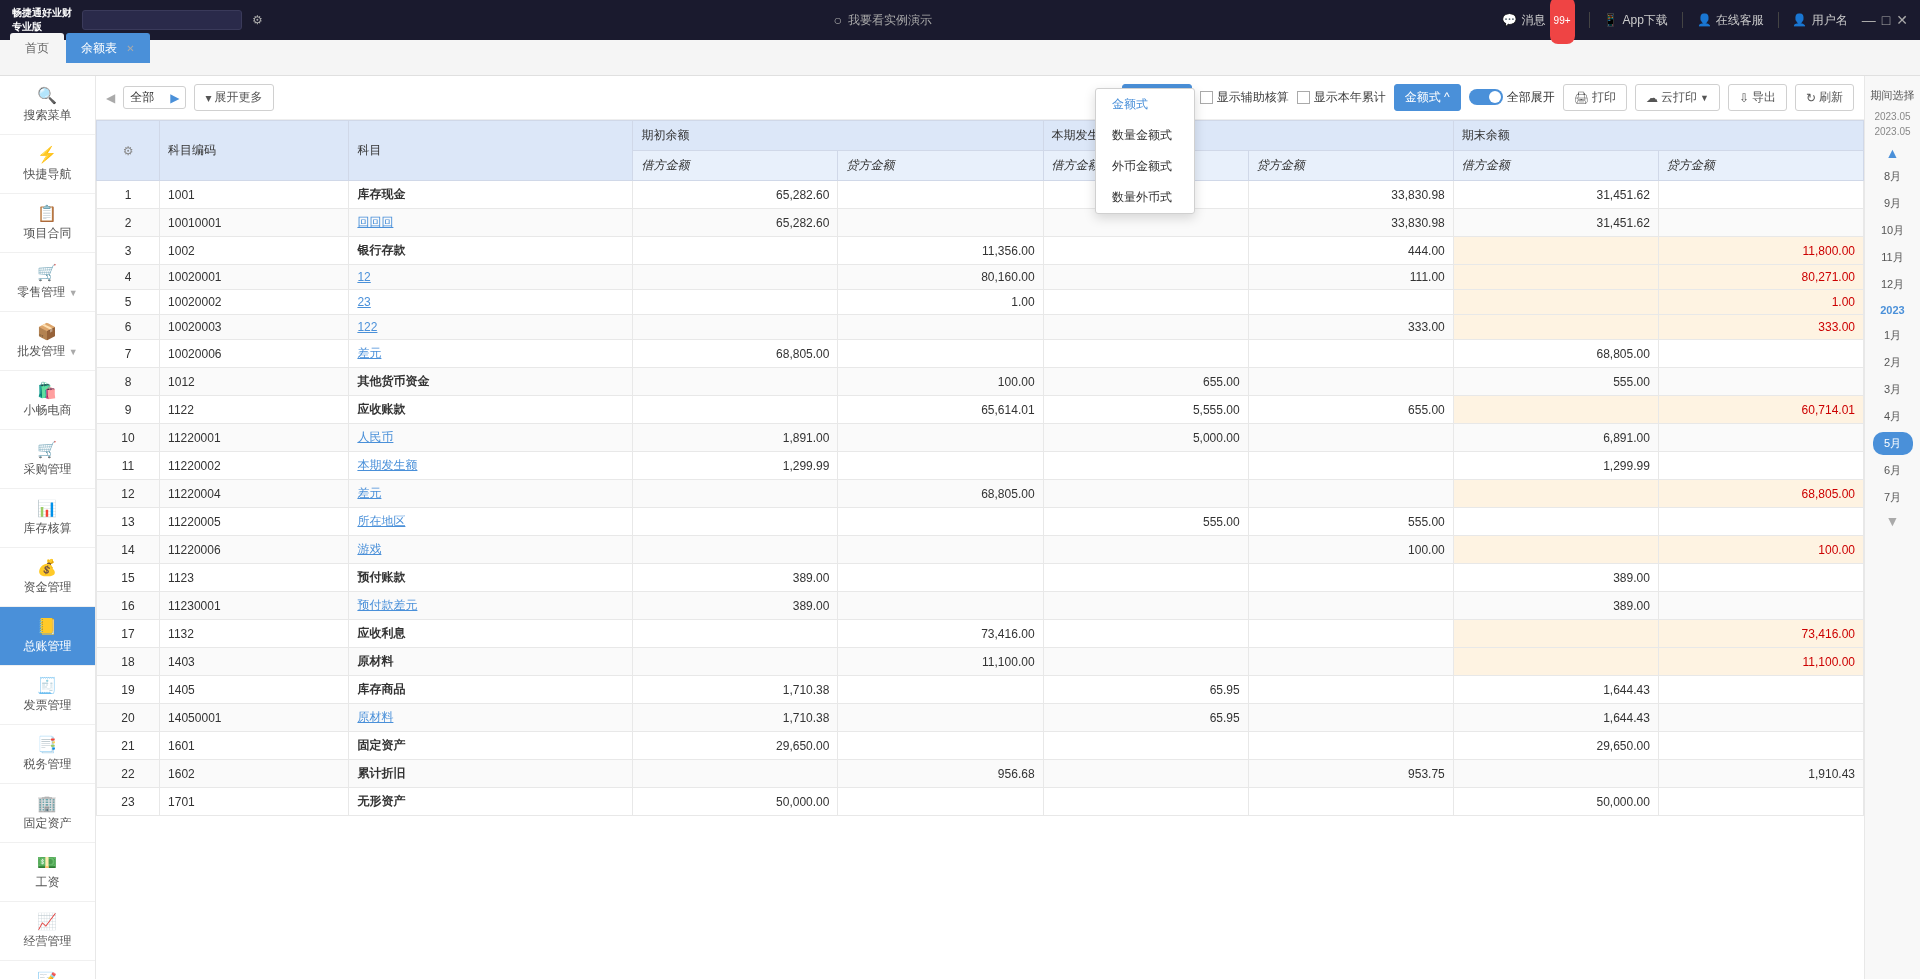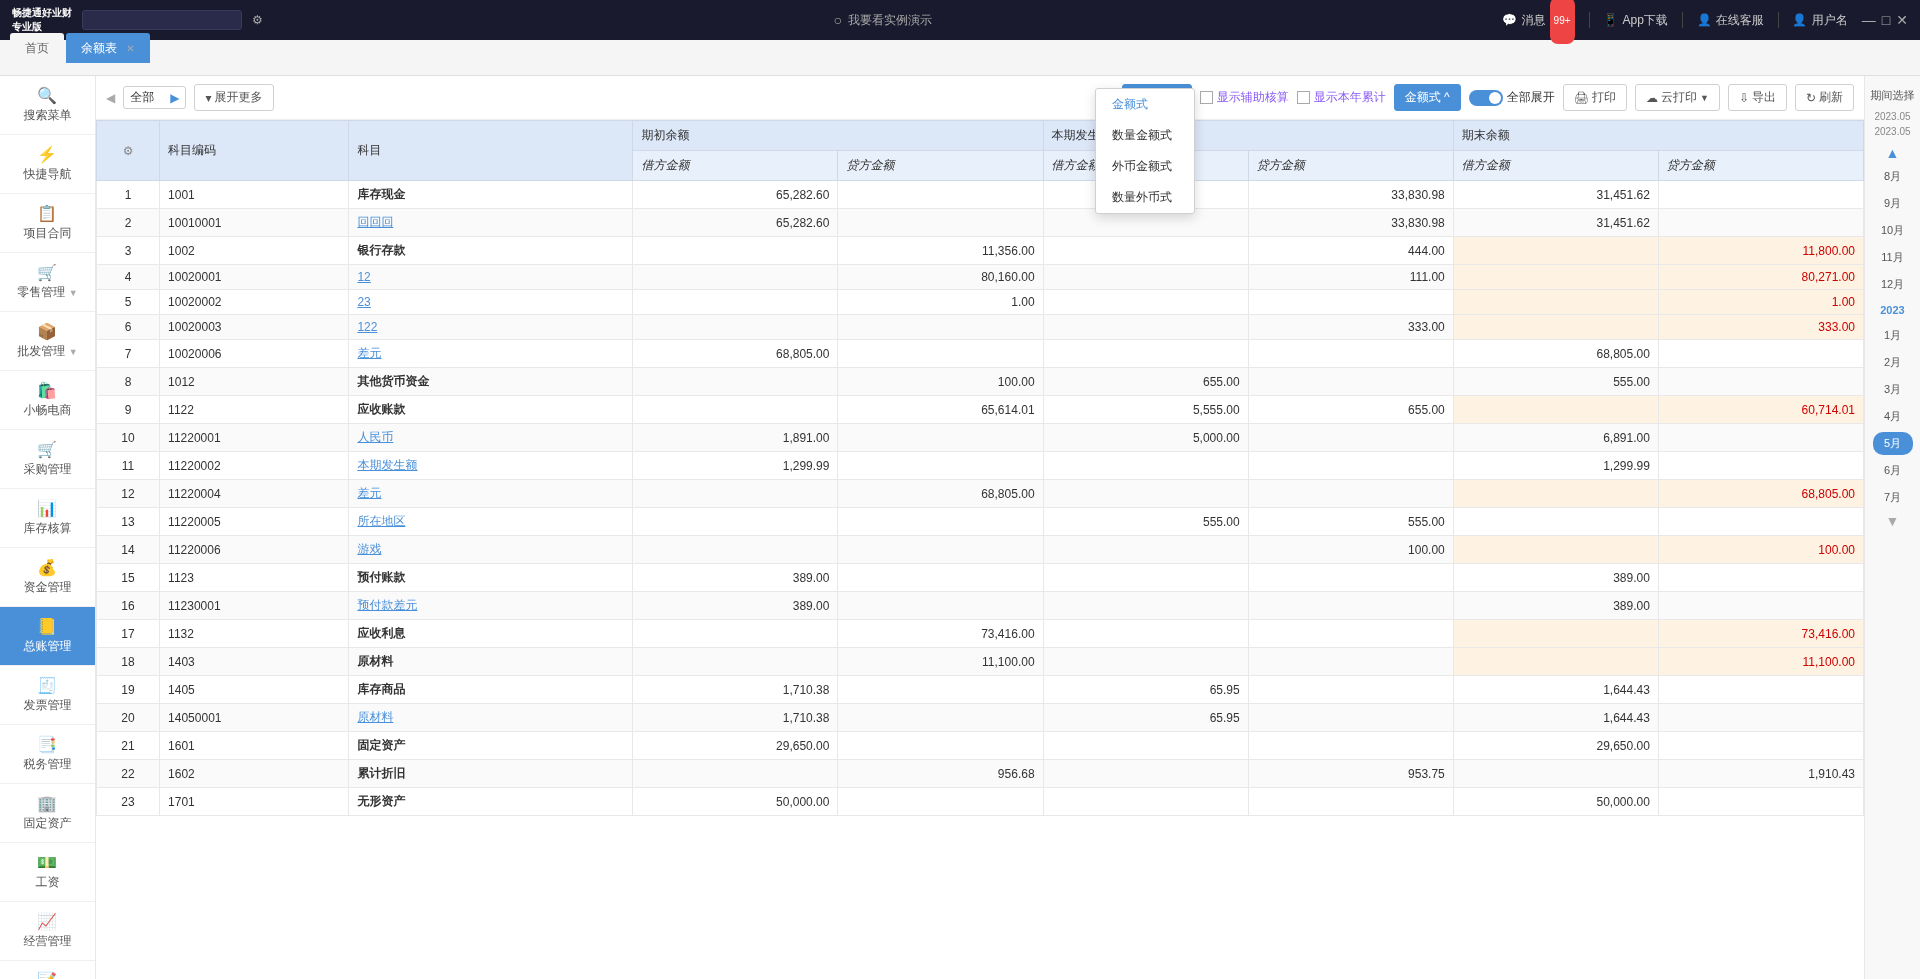--- a/index.html
+++ b/index.html
@@ -114,21 +114,21 @@
       align-items: center;
       border: 1px solid #d0d0d0;
       border-radius: 3px;
       padding: 2px 6px;
       gap: 16px;
       background: #fff;
     }
     .toolbar-spacer { flex: 1; }
     .toggle-switch {
       display: flex;
-      align-items: flex-end;
+      align-items: flex-start;
       gap: 4px;
       cursor: pointer;
     }
     .toggle-track {
       width: 34px;
       height: 16px;
       background: #4a90d9;
       border-radius: 8px;
       position: relative;
     }
@@ -139,21 +139,21 @@
       border-radius: 50%;
       position: absolute;
       right: 2px;
       top: 2px;
     }
     .checkbox-item {
       display: flex;
       align-items: center;
       gap: 4px;
       font-size: 12px;
-      color: #8b5cf6;
+      color: #404040;
       cursor: pointer;
     }
 
     
     .table-container {
       flex: 1;
       overflow: auto;
       position: relative;
     }
     table {

